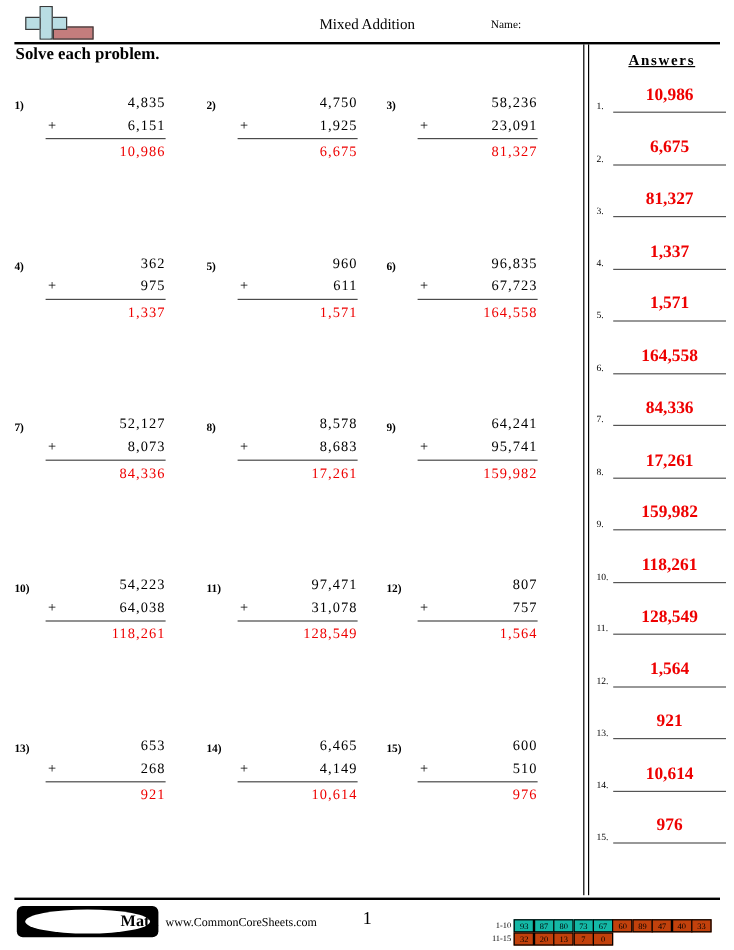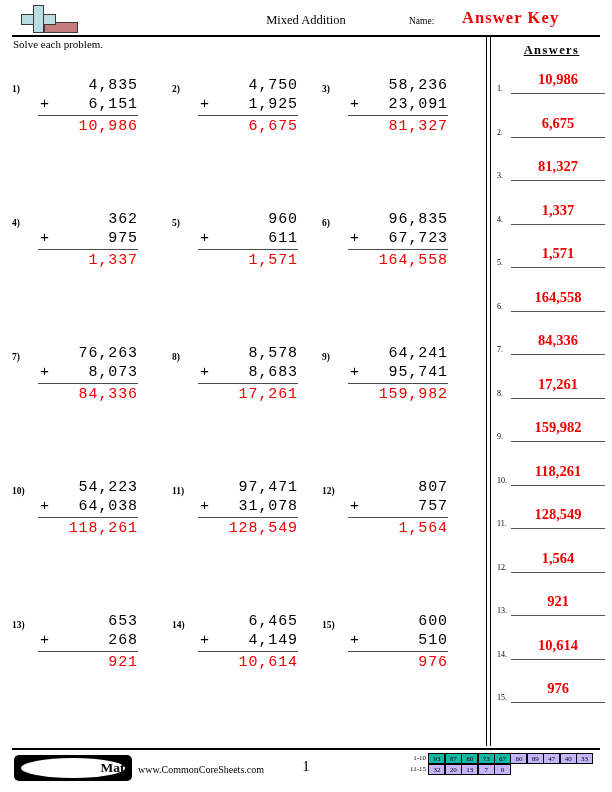--- a/index.html
+++ b/index.html
@@ -92,22 +92,22 @@
   .rule-top {
     position: absolute;
     left: 12px; top: 35px;
     width: 588px; height: 0;
     border-top: 2px solid #000;
   }
 
   .instructions {
     position: absolute;
     left: 13px; top: 38px;
-    font-size: 11px;
-    font-weight: normal;
+    font-size: 14px;
+    font-weight: bold;
   }
 
   
   .divider {
     position: absolute;
     left: 486px; top: 37px;
     width: 5px; height: 709px;
     border-left: 1.2px solid #000;
     border-right: 1.2px solid #000;
     box-sizing: border-box;
@@ -128,23 +128,23 @@
     position: absolute;
     left: 0; top: 22px;
     font-size: 9.5px;
     font-weight: bold;
     font-family: "Liberation Serif", "DejaVu Serif", serif;
   }
   .calc {
     position: absolute;
     left: 26px; top: 14px;
     width: 100px;
-    font-size: 15px;
+    font-size: 12px;
     letter-spacing: 0.9px;
-    font-family: Liberation Mono, monospace;
+    font-family: Liberation Serif, serif;
   }
   .calc .row {
     text-align: right;
     line-height: 19px;
     height: 19px;
     white-space: pre;
   }
   .calc .row.addend2 {
     position: relative;
   }
@@ -254,21 +254,21 @@
   }
   .pageno {
     position: absolute;
     left: 0; top: 8px;
     width: 612px;
     text-align: center;
     font-size: 15px;
   }
   .scorebox {
     position: absolute;
-    left: 400px; top: 3px;
+    left: 400px; top: 16px;
     font-size: 7px;
   }
   .scorerow {
     display: flex;
     align-items: stretch;
     height: 11px;
   }
   .scorerow .rlabel {
     width: 26px;
     text-align: right;
@@ -282,38 +282,37 @@
     height: 11px;
     line-height: 11px;
     text-align: center;
     font-size: 7px;
     border: 0.6px solid #000;
     box-sizing: border-box;
     margin-left: -0.6px;
     font-family: "Liberation Serif", "DejaVu Serif", serif;
   }
   .cell.white { background: #14b8a6; }
-  .cell.blue  { background: #c4b5fd; }
+  .cell.blue  { background: #c2410c; }
 </style>
 </head>
 <body>
 
 <div class="page">
 
   <div class="header">
     <div class="logo">
       <div class="bar"></div>
       <div class="plus-h"></div>
       <div class="plus-v"></div>
       <div class="plus-vtop"></div>
       <div class="plus-vbot"></div>
     </div>
     <div class="worksheet-title">Mixed Addition</div>
     <div class="name-label">Name:</div>
-    <div class="answer-key">Answer Key</div>
   </div>
   <div class="rule-top"></div>
   <div class="instructions">Solve each problem.</div>
 
   <div class="divider"></div>
 
   <div class="problems" id="problems">
       <div class="prob" style="left: 12px; top: 0px;">
         <span class="num">1)</span>
         <div class="calc">
@@ -364,21 +363,21 @@
         <div class="calc">
           <div class="row">96,835</div>
           <div class="row addend2"><span class="opsign">+</span><span>67,723</span></div>
           <div class="bar2"></div>
           <div class="sum">164,558</div>
         </div>
       </div>
       <div class="prob" style="left: 12px; top: 268px;">
         <span class="num">7)</span>
         <div class="calc">
-          <div class="row">76,263</div>
+          <div class="row">52,127</div>
           <div class="row addend2"><span class="opsign">+</span><span>8,073</span></div>
           <div class="bar2"></div>
           <div class="sum">84,336</div>
         </div>
       </div>
       <div class="prob" style="left: 172px; top: 268px;">
         <span class="num">8)</span>
         <div class="calc">
           <div class="row">8,578</div>
           <div class="row addend2"><span class="opsign">+</span><span>8,683</span></div>

